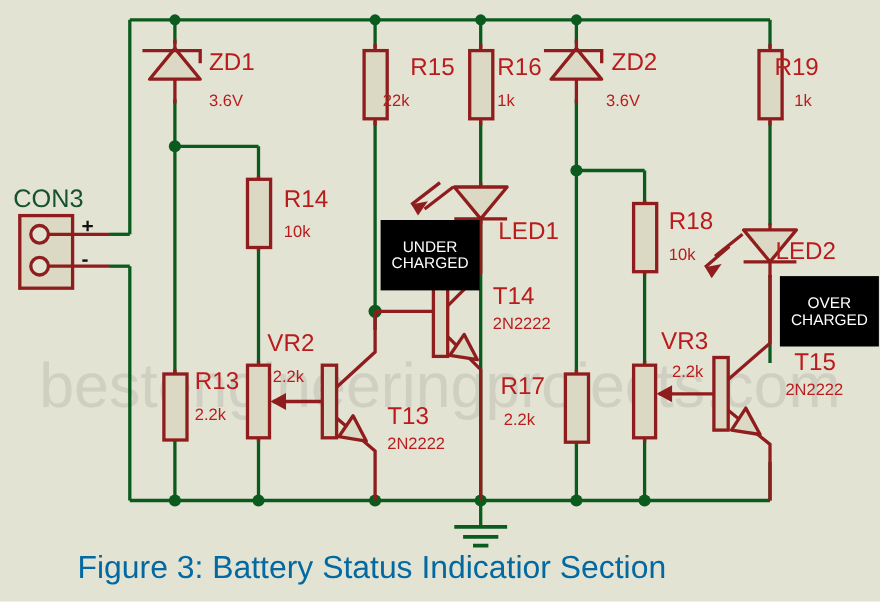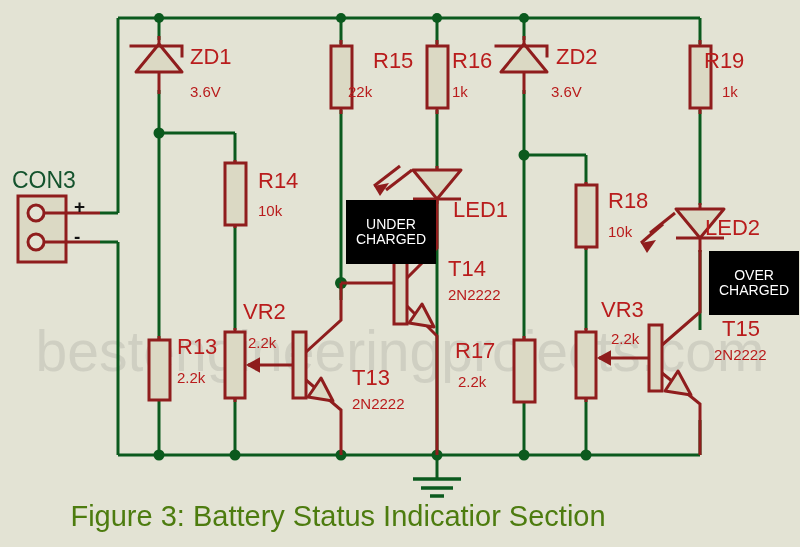--- a/index.html
+++ b/index.html
@@ -33,21 +33,21 @@
     line-height:1;
   }
   .ref{font-size:22px;}
   .val{font-size:15px;}
   .caption{
     position:absolute;
     left:0;top:500px;width:676px;
     text-align:center;
     font-family:"Liberation Sans", sans-serif;
     font-size:29px;
-    color:#4d7c0f;
+    color:#0369a1;
     white-space:nowrap;
   }
   .tag{
     position:absolute;
     background:#000;
     color:#fff;
     font-family:"Liberation Sans", sans-serif;
     font-size:14px;
     line-height:15px;
     text-align:center;

